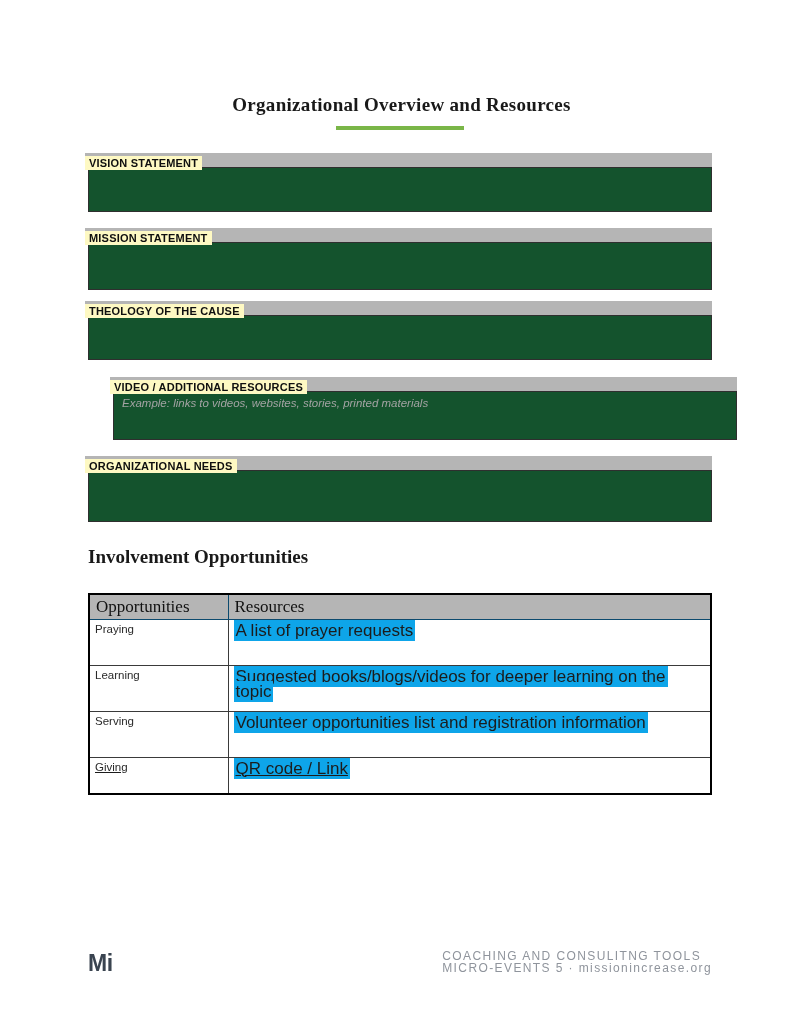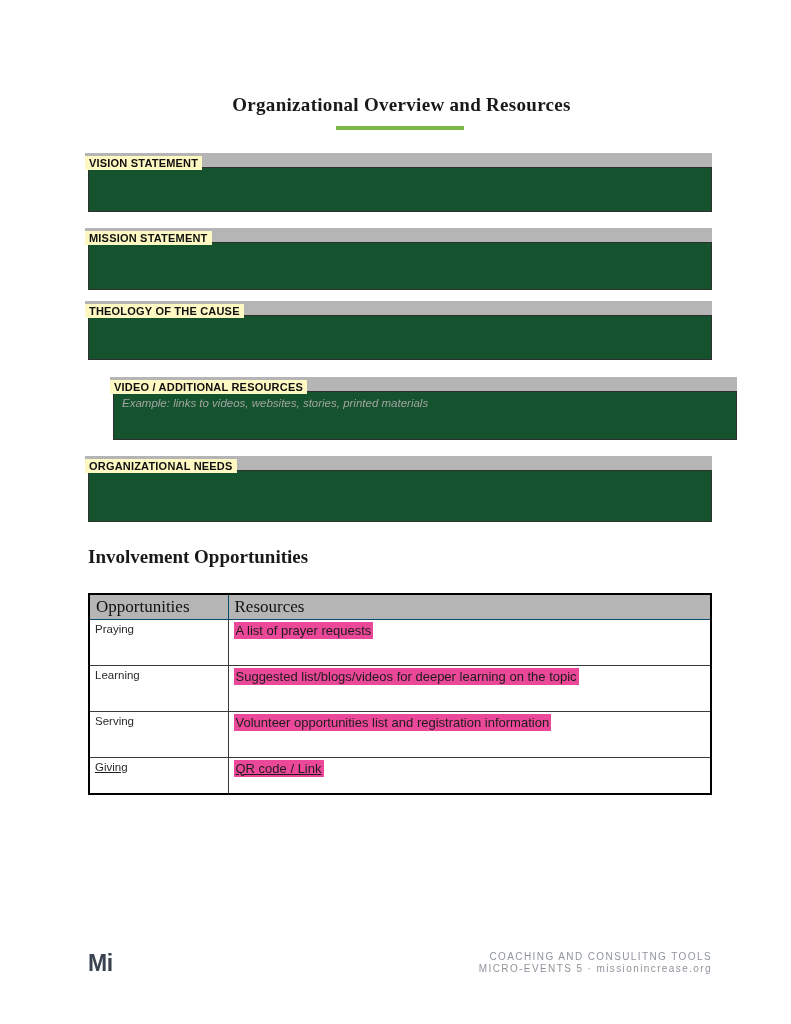--- a/index.html
+++ b/index.html
@@ -95,43 +95,42 @@
     vertical-align: top;
     border: 1px solid #3a3a3a;
     padding: 3px 5px;
     font-size: 11.5px;
     color: #2a2a2a;
   }
   table.inv col.c-opp { width: 139px; }
   table.inv tr.row { height: 46px; }
   table.inv tr.row:last-child { height: 37px; text-decoration: underline; }
   .hl {
-    background: #ec4899;
-    font-size: 13px;
+    background: #0ea5e9;
+    font-size: 17px;
     line-height: 15px;
     padding: 1px 2px;
     color: #1c1c1c;
     -webkit-box-decoration-break: clone;
     box-decoration-break: clone;
   }
 
   
   .logo {
     position: absolute;
     left: 88px; top: 950px;
     font-weight: bold;
     font-size: 23px;
     color: #3a4450;
     letter-spacing: -0.5px;
   }
   .footer-text {
     position: absolute;
     right: 79px; top: 951px;
-    text-align: right;
-    font-size: 10px;
+    font-size: 12px;
     letter-spacing: 1.4px;
     line-height: 11.5px;
     color: #8f949c;
   }
 </style>
 </head>
 <body>
 
 <div class="page">
 
@@ -197,21 +196,21 @@
           <th>Resources</th>
         </tr>
       </thead>
       <tbody>
         <tr class="row">
           <td>Praying</td>
           <td><span class="hl">A list of prayer requests</span></td>
         </tr>
         <tr class="row">
           <td>Learning</td>
-          <td><span class="hl">Suggested list/blogs/videos for deeper learning on the topic</span></td>
+          <td><span class="hl">Suggested books/blogs/videos for deeper learning on the topic</span></td>
         </tr>
         <tr class="row">
           <td>Serving</td>
           <td><span class="hl">Volunteer opportunities list and registration information</span></td>
         </tr>
         <tr class="row">
           <td>Giving</td>
           <td><span class="hl">QR code / Link</span></td>
         </tr>
       </tbody>

